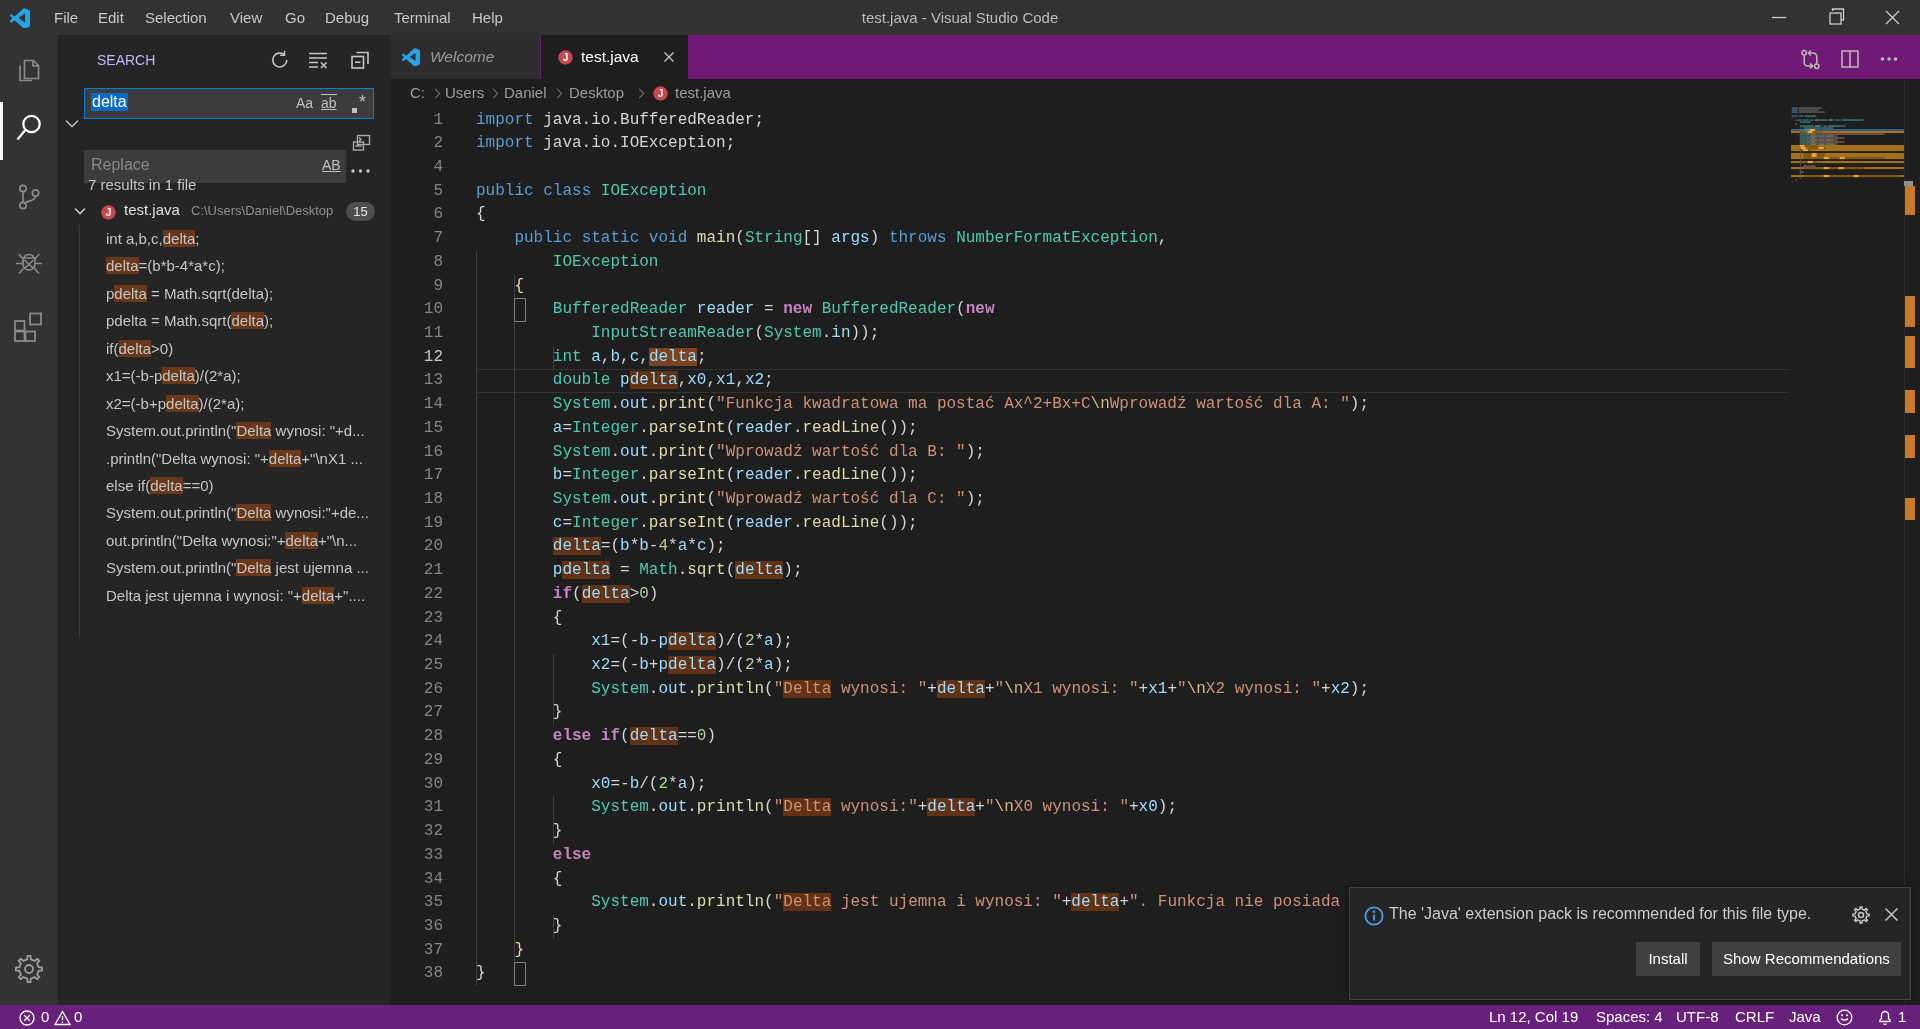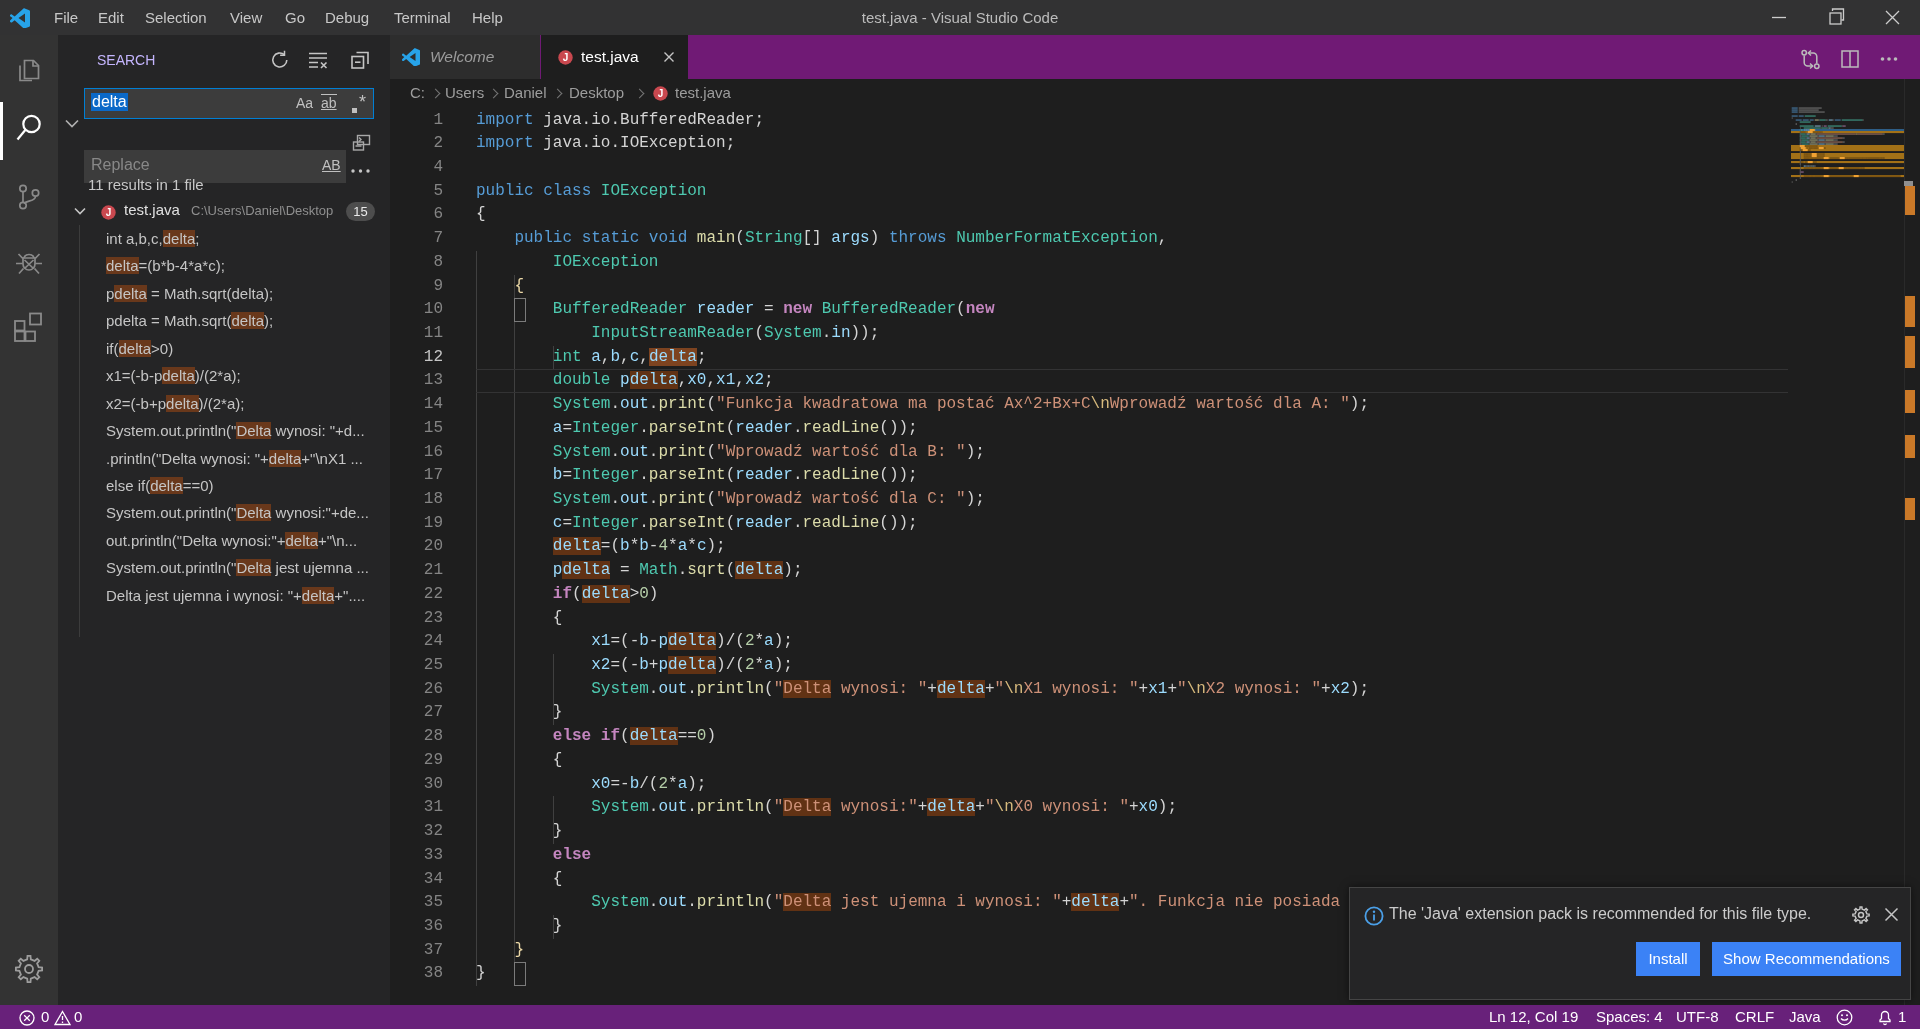--- a/index.html
+++ b/index.html
@@ -53,21 +53,21 @@
   border-top:1px solid #333334; border-bottom:1px solid #333334; }
 .brbox { position:absolute; left:124.4px; width:11.6px; height:23.72px; border:1px solid #7b7b7b; }
 
 #minimap { position:absolute; left:1791px; top:107px; width:113px; height:898px; }
 #mmborder { position:absolute; left:1904px; top:79px; width:1px; height:926px; background:#2a2a2a; }
 .rmark { position:absolute; left:1905px; width:10px; }
 
 #toast { position:absolute; left:1349px; top:887px; width:562px; height:113px;
   background:#252526; border:1px solid #454545; box-shadow:0 0 8px rgba(0,0,0,0.5); }
 #toast .msg { position:absolute; left:39px; top:17px; font-size:16px; color:#cccccc; }
-.btn { position:absolute; top:54px; height:34px; background:#3b82f6; color:#ffffff;
+.btn { position:absolute; top:54px; height:34px; background:#404040; color:#ffffff;
   font-size:15px; text-align:center; line-height:34px; }
 
 #statusbar { position:absolute; left:0; top:1005px; width:1920px; height:24px; background:#68217a; color:#ffffff; font-size:15px; }
 #statusbar span { position:absolute; top:0; line-height:24px; }
 </style></head>
 <body>
 <div id="titlebar">
 <svg class="abs" style="left:10px;top:8px" width="20" height="20" viewBox="0 0 100 100">
       <path d="M96.5 10.7 73.6 1.9c-2.6-1-5.5-.3-7.4 1.7L23.3 42.7 9.2 32c-1.7-1.3-4.2-1.2-5.8.3L.6 34.8c-1.9 1.8-1.9 4.9 0 6.7L12.8 50 .6 62.5c-1.9 1.8-1.9 4.9 0 6.7l2.8 2.5c1.6 1.5 4.1 1.6 5.8.3l14.1-10.7 42.9 39.1c1.9 2 4.8 2.7 7.4 1.7l22.9-8.8c2.1-.8 3.5-2.8 3.5-5.1V15.8c0-2.3-1.4-4.3-3.5-5.1zM75 72.2 42.4 50 75 27.8v44.4z" fill="#27a3e9"></path>
     </svg>
@@ -176,21 +176,21 @@
         <path d="M3.5 12 h6 M7 3.5 l2 2 -2 2"></path>
       </g>
     </svg>
 <svg class="abs" style="left:292px;top:132px" width="22" height="8" viewBox="0 0 22 8">
       <g fill="#c5c5c5">
         <circle cx="3" cy="4" r="1.7"></circle>
         <circle cx="10.5" cy="4" r="1.7"></circle>
         <circle cx="18" cy="4" r="1.7"></circle>
       </g>
     </svg>
-<div id="results">11 results in 1 file</div>
+<div id="results">7 results in 1 file</div>
 <div id="filerow">
 <svg class="abs" style="left:15px;top:8px" width="14" height="11" viewBox="0 0 14 11">
         <path d="M2 2.5 L7 7.5 L12 2.5" fill="none" stroke="#c5c5c5" stroke-width="1.6"></path>
       </svg>
 <svg class="abs" style="left:43px;top:7px" width="15" height="15" viewBox="0 0 15 15">
         <circle cx="7.5" cy="7.5" r="7.2" fill="#c9484f"></circle>
         <text x="7.5" y="11" font-size="10" font-weight="bold" fill="#ffffff" text-anchor="middle" font-family="Liberation Sans">J</text>
       </svg>
 <span class="abs" style="left:66px;top:3px;font-size:15px;color:#e0e0e0">test.java</span>
 <span class="abs" style="left:133px;top:5px;font-size:13px;color:#8f8f8f">C:\Users\Daniel\Desktop</span>

